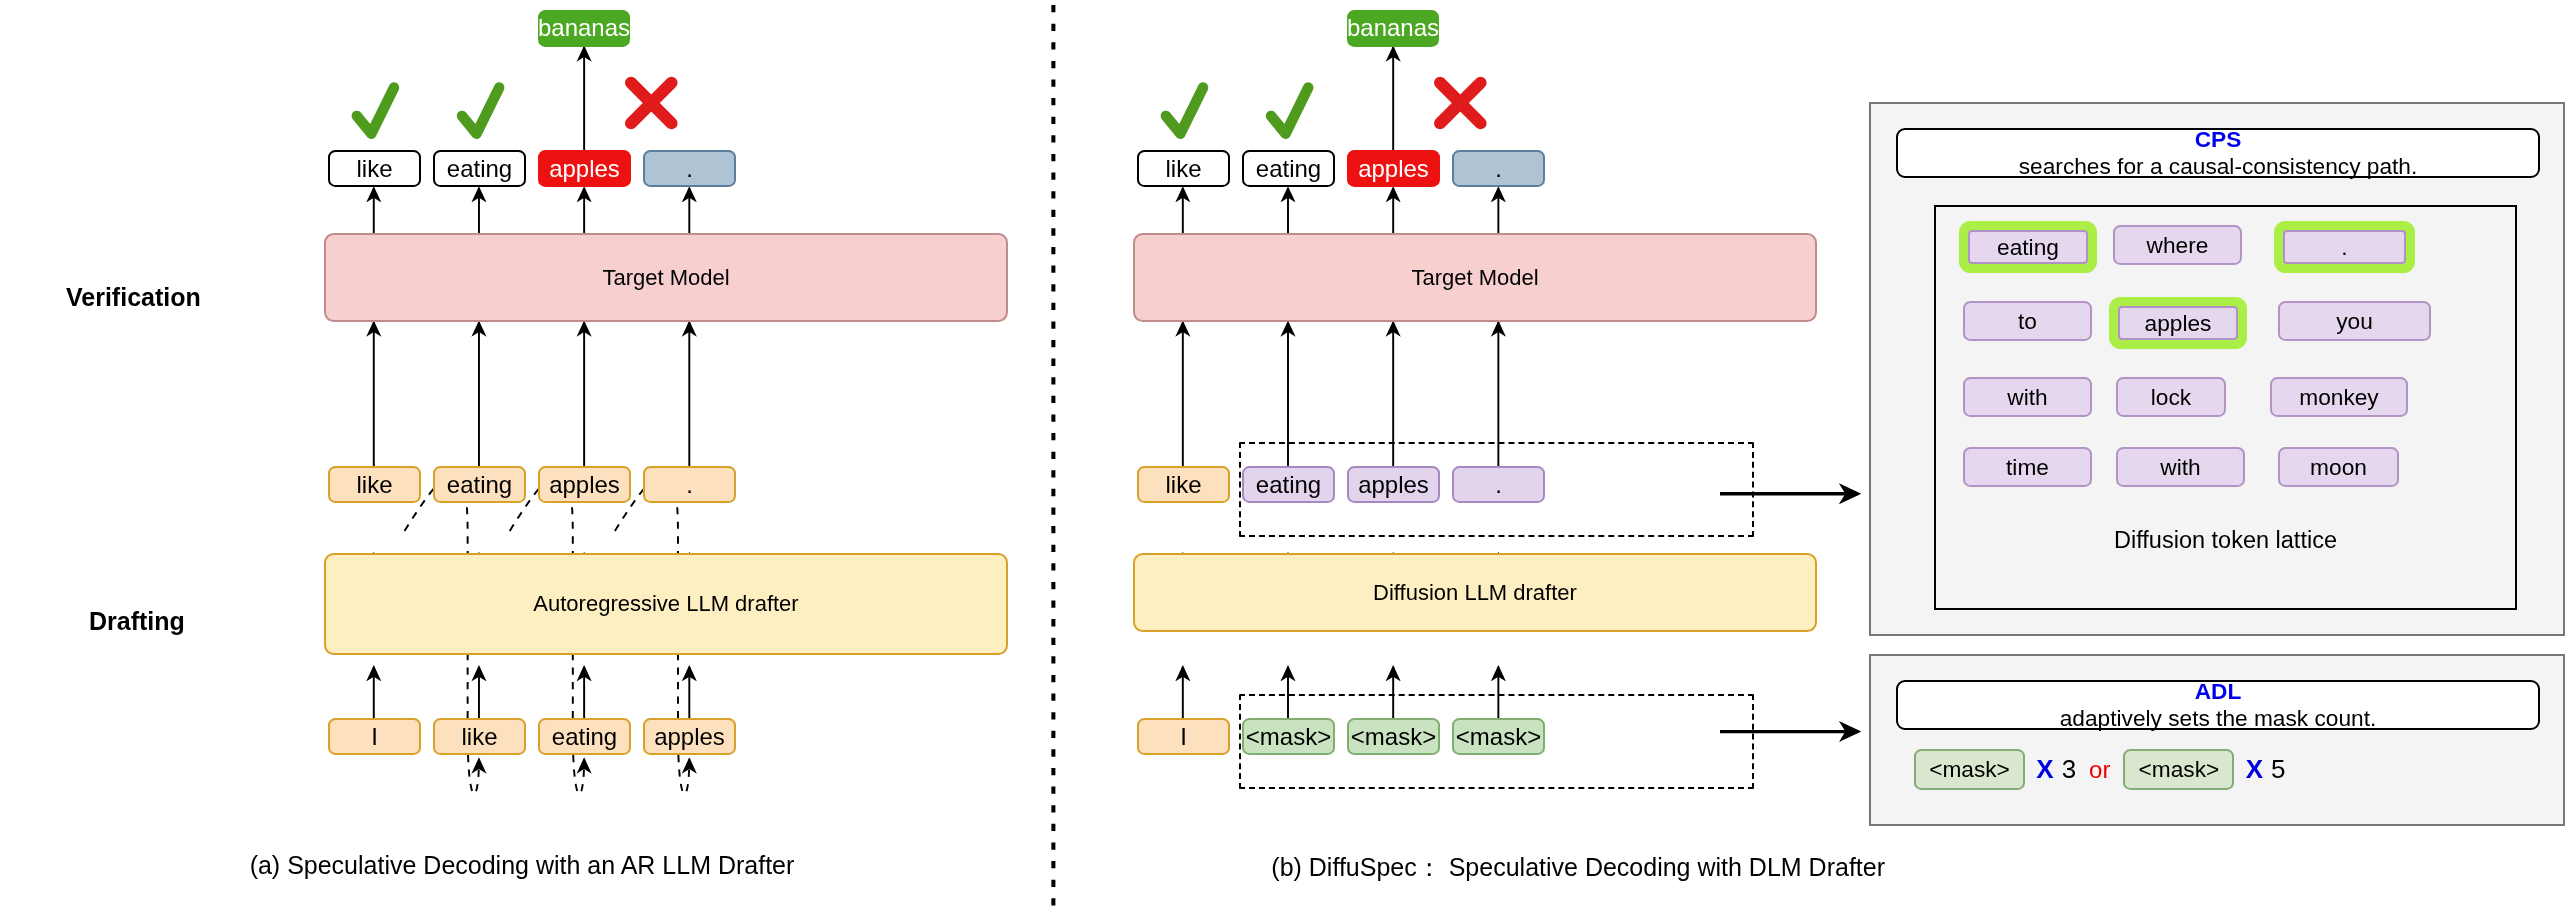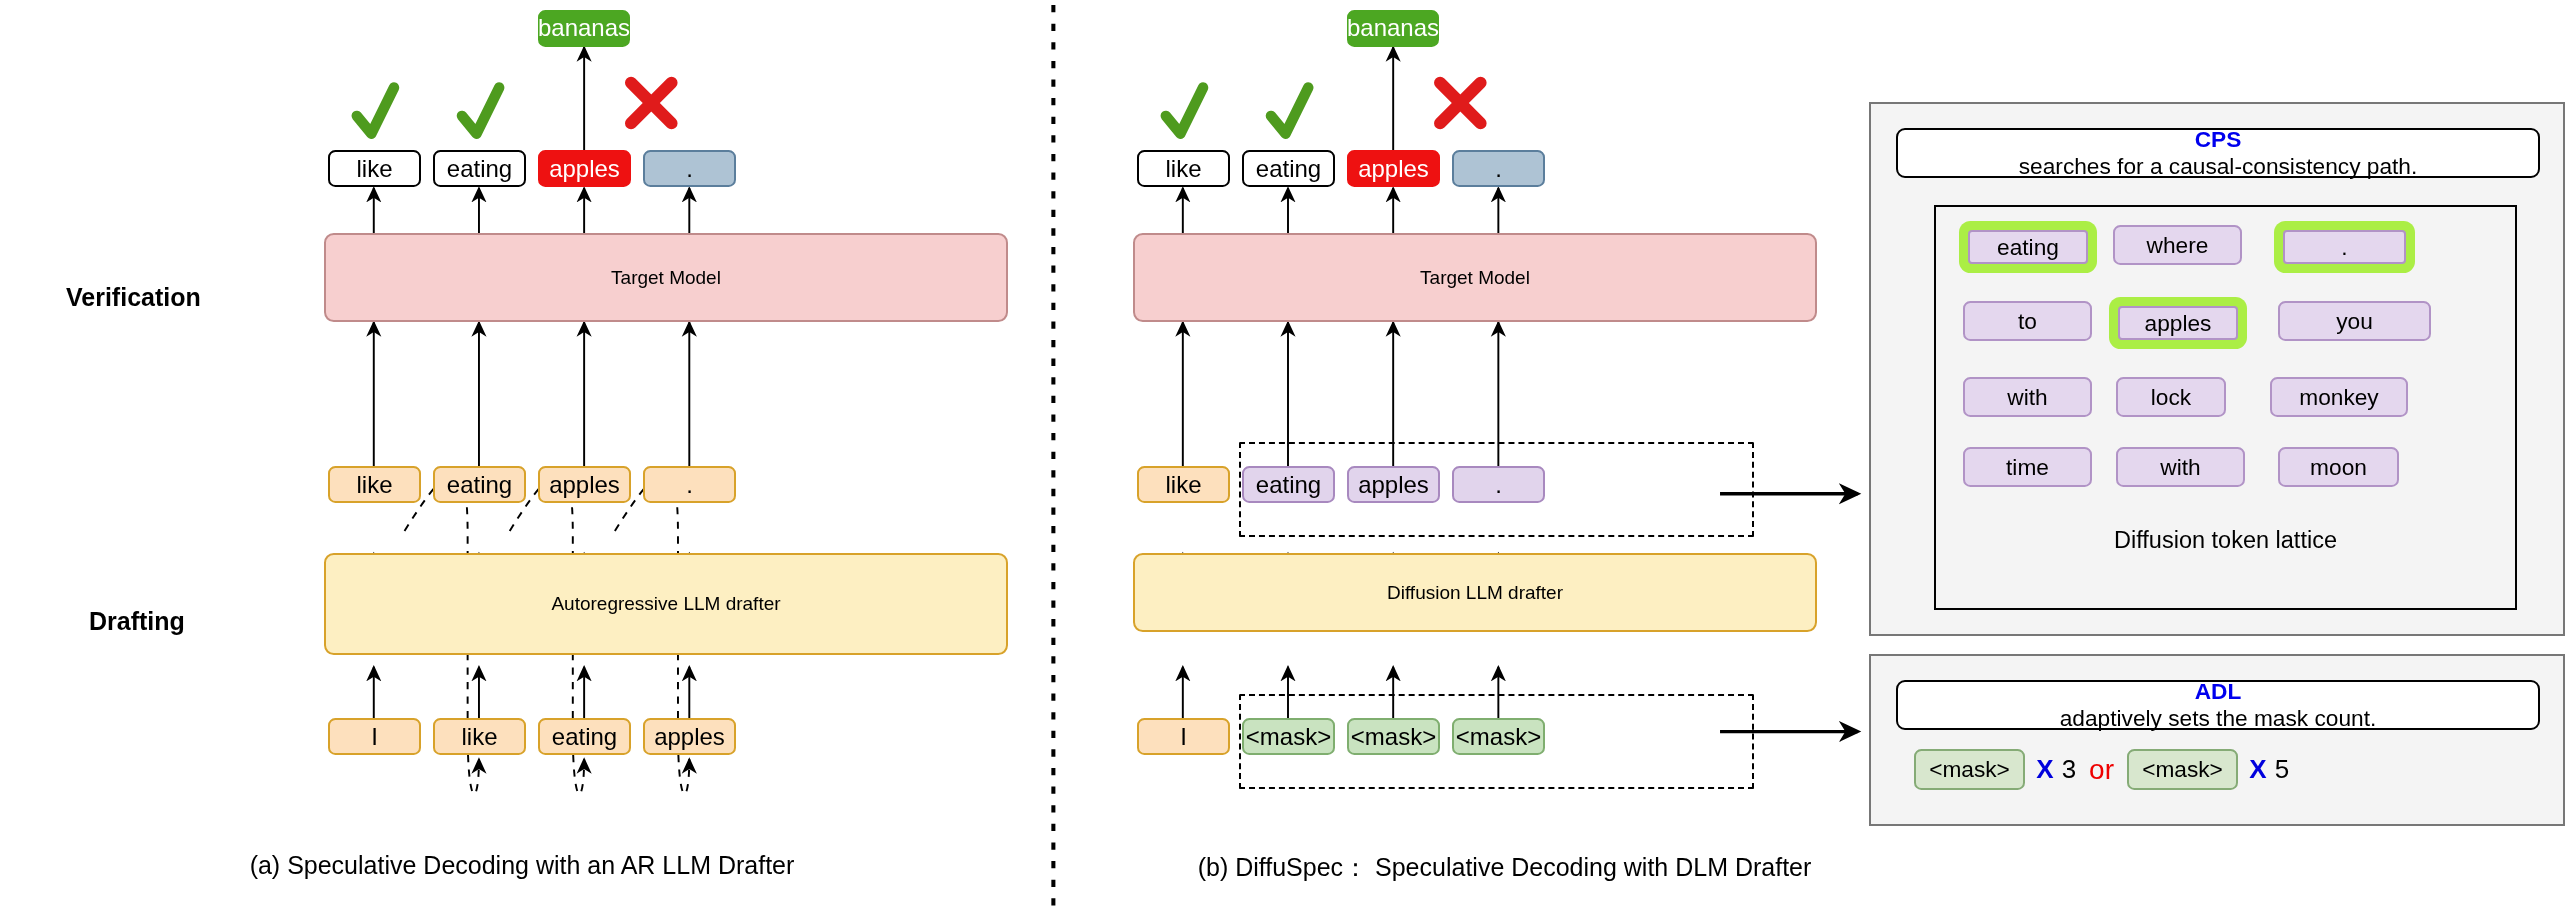--- a/index.html
+++ b/index.html
@@ -20,21 +20,21 @@
   .tok-red{background:#ee1111;border:2px solid #ee1111;color:#ffffff;}
   .tok-blue{background:#aec3d4;border:2px solid #5b7e9c;color:#000;}
   .tok-green{background:#4ca722;border:2px solid #4ca722;color:#ffffff;}
   .tok-orange{background:#fde0bd;border:2px solid #d8a22a;color:#000;}
   .tok-purple{background:#e1d4ec;border:2px solid #a889bf;color:#000;}
   .tok-mint{background:#c9e3c0;border:2px solid #7fae6f;color:#000;}
 
   .band{
     position:absolute;box-sizing:border-box;
     display:flex;align-items:center;justify-content:center;
-    border-radius:9.7px;font-size:19px;white-space:nowrap;
+    border-radius:9.7px;font-size:22px;white-space:nowrap;
   }
   .band-pink{background:#f7cfcf;border:2px solid #c08b8b;color:#000;}
   .band-yellow{background:#fdefc2;border:2px solid #d8a22a;color:#000;}
 
   .stage-label{
     position:absolute;font-weight:bold;font-size:25px;white-space:nowrap;
   }
   .caption{
     position:absolute;font-size:25px;white-space:nowrap;text-align:center;
   }
@@ -78,21 +78,21 @@
     position:absolute;font-size:23.5px;white-space:nowrap;text-align:center;
   }
   .adl-row{position:absolute;display:flex;align-items:center;font-size:24px;}
   .adl-mask{
     display:flex;align-items:center;justify-content:center;
     background:#d8e7ce;border:2px solid #85ab76;border-radius:7.3px;
     width:107px;height:37px;font-size:22.7px;
   }
   .x-blue{color:#0000dd;font-weight:bold;margin:0 8px 0 11.3px;font-size:26px;}
   .num{color:#000;font-size:26px;}
-  .or-red{color:#ee0000;margin:0 13px;font-size:28px;}
+  .or-red{color:#ee0000;margin:0 13px;font-size:24px;}
 </style>
 </head>
 <body>
 
 <svg class="overlay" viewBox="0 0 3184 1128">
   <defs>
     <marker id="ah" markerWidth="9" markerHeight="9" refX="7.5" refY="4.5" orient="auto">
       <path d="M0,0.6 L8.4,4.5 L0,8.4 L2.4,4.5 Z" fill="#000"></path>
     </marker>
     <marker id="ahg" markerWidth="8" markerHeight="8" refX="6.6" refY="4" orient="auto">
@@ -232,21 +232,21 @@
 
 <div class="band band-yellow" style="left:1133px;top:553px;width:684px;height:79px;">Diffusion LLM drafter</div>
 
 <div class="dashbox" style="left:1239px;top:694px;width:515px;height:95px;"></div>
 
 <div class="tok tok-orange" style="left:1137px;top:718px;width:93px;height:37px;">I</div>
 <div class="tok tok-mint" style="left:1242px;top:718px;width:93px;height:37px;">&lt;mask&gt;</div>
 <div class="tok tok-mint" style="left:1347px;top:718px;width:93px;height:37px;">&lt;mask&gt;</div>
 <div class="tok tok-mint" style="left:1452px;top:718px;width:93px;height:37px;">&lt;mask&gt;</div>
 
-<div class="caption" style="left:1092px;top:851px;width:825px;">(b) DiffuSpec： Speculative Decoding with DLM Drafter</div>
+<div class="caption" style="left:1060px;top:851px;width:825px;text-align:right;">(b) DiffuSpec： Speculative Decoding with DLM Drafter</div>
 
 <div class="panel" style="left:1869px;top:102px;width:696px;height:534px;"></div>
 
 <div class="panel-title" style="left:1896px;top:128px;width:644px;height:50px;">
   <span class="kw">CPS</span>
     <span> searches for a causal-consistency path.</span>
 </div>
 
 <div class="lattice-frame" style="left:1934px;top:205px;width:583px;height:405px;"></div>
 

